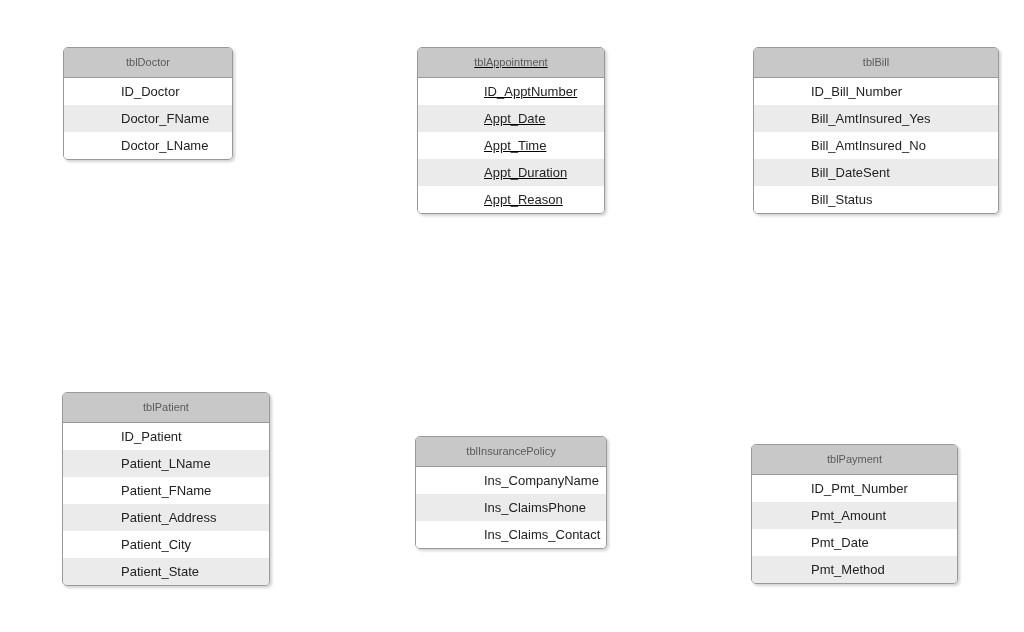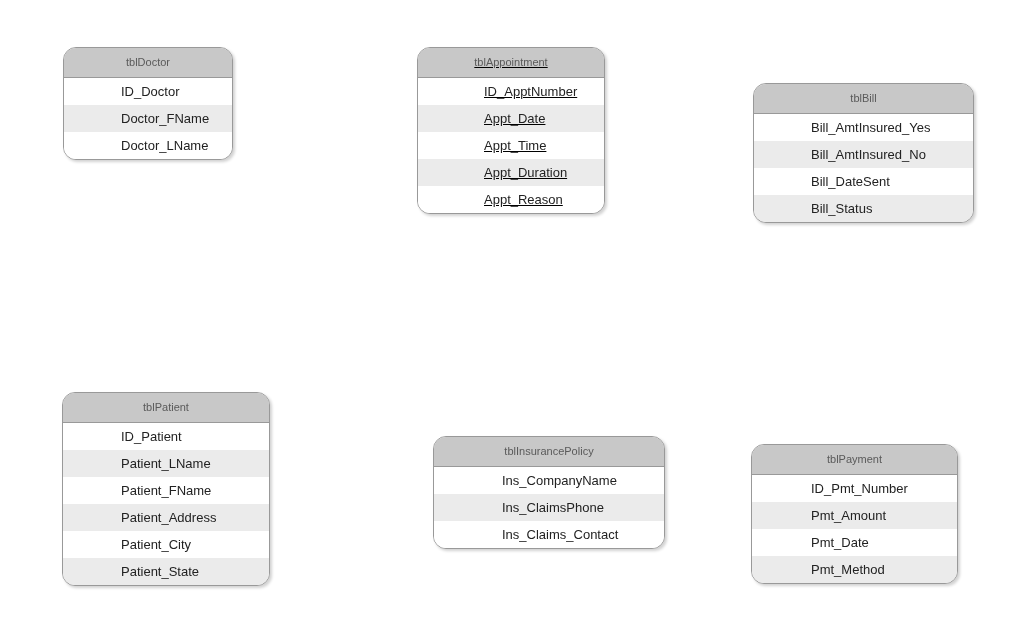--- a/index.html
+++ b/index.html
@@ -17,21 +17,21 @@
     background:var(--page-bg);
     font-family:"Liberation Sans", sans-serif;
     position:relative;
     overflow:hidden;
   }
   .canvas{position:absolute;inset:0;}
   .entity{
     position:absolute;
     background:var(--row-fill);
     border:1px solid var(--border);
-    border-radius:13px;
+    border-radius:5px;
     box-shadow:2px 2px 3px rgba(0,0,0,0.18);
     overflow:hidden;
   }
   .entity .thead{
     height:30px;
     line-height:29px;
     background:var(--header-fill);
     border-bottom:1px solid var(--border);
     color:var(--header-text);
     font-size:11px;
@@ -102,23 +102,27 @@
         <div class="key"></div>
         <div class="field">Appt_Duration</div>
       </div>
       <div class="trow">
         <div class="key"></div>
         <div class="field">Appt_Reason</div>
       </div>
     </div>
   </div>
 
-  <div class="entity" style="left:753px;top:47px;width:221px;margin-top:36px;--keyw:50px;">
+  <div class="entity" style="left:753px;top:47px;width:246px;--keyw:50px;">
     <div class="thead">tblBill</div>
     <div class="tbody">
+      <div class="trow">
+        <div class="key"></div>
+        <div class="field">ID_Bill_Number</div>
+      </div>
       <div class="trow">
         <div class="key"></div>
         <div class="field">Bill_AmtInsured_Yes</div>
       </div>
       <div class="trow">
         <div class="key"></div>
         <div class="field">Bill_AmtInsured_No</div>
       </div>
       <div class="trow">
         <div class="key"></div>
@@ -154,21 +158,21 @@
         <div class="key"></div>
         <div class="field">Patient_City</div>
       </div>
       <div class="trow">
         <div class="key"></div>
         <div class="field">Patient_State</div>
       </div>
     </div>
   </div>
 
-  <div class="entity" style="left:433px;top:436px;width:232px;--keyw:61px;">
+  <div class="entity" style="left:415px;top:436px;width:192px;--keyw:61px;">
     <div class="thead">tblInsurancePolicy</div>
     <div class="tbody">
       <div class="trow">
         <div class="key"></div>
         <div class="field">Ins_CompanyName</div>
       </div>
       <div class="trow">
         <div class="key"></div>
         <div class="field">Ins_ClaimsPhone</div>
       </div>

